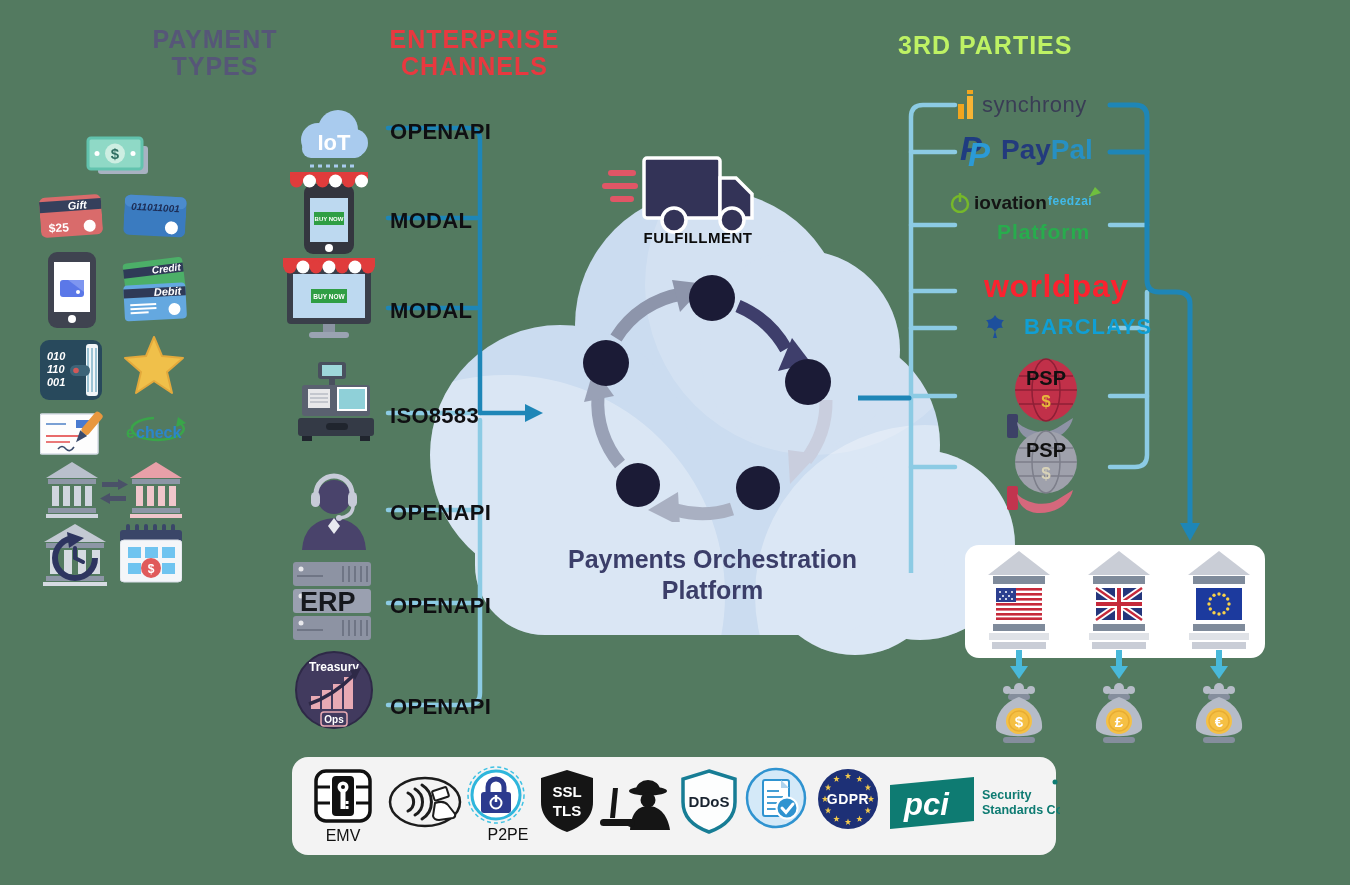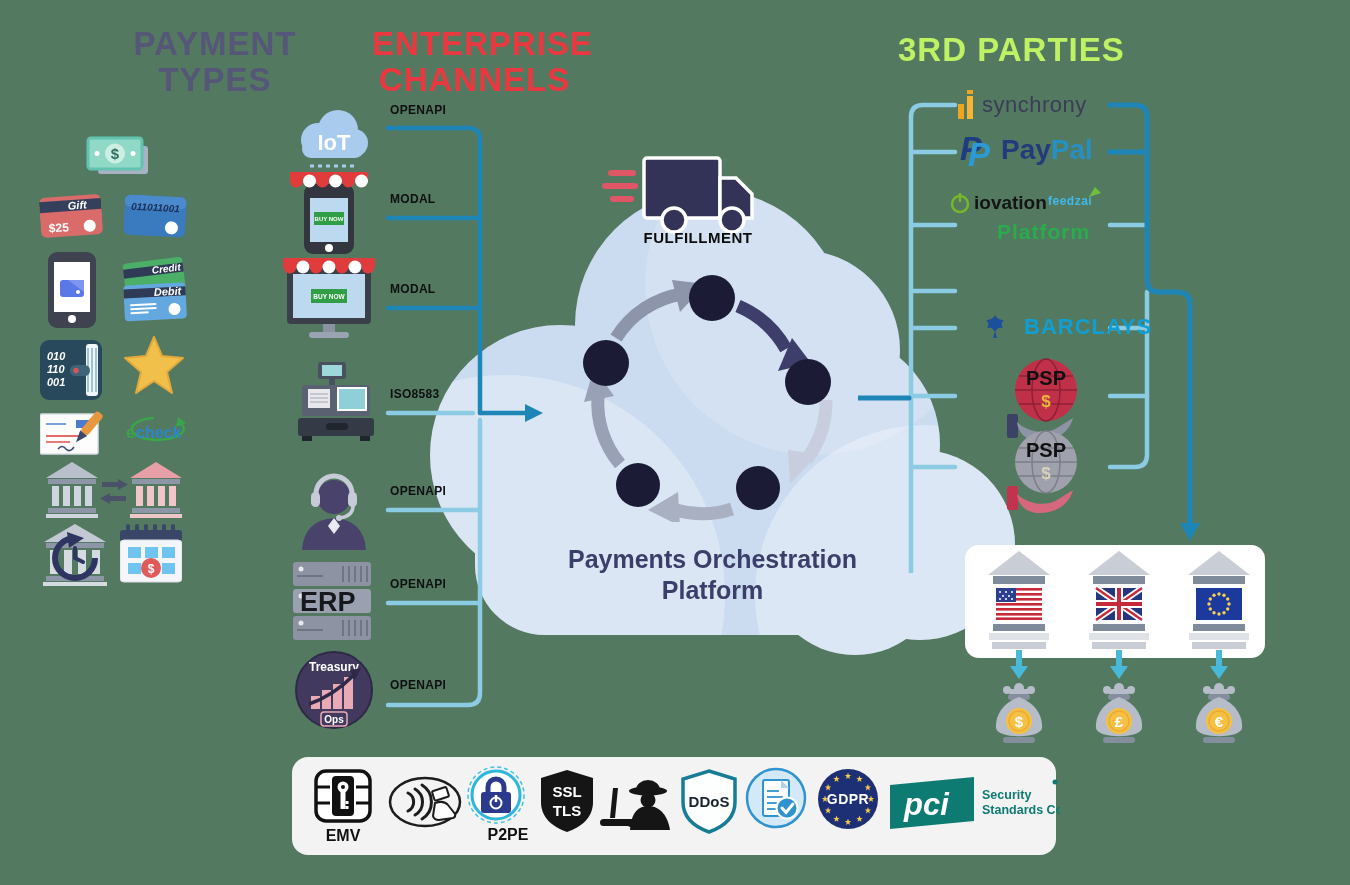--- a/index.html
+++ b/index.html
@@ -1,24 +1,24 @@
 <!DOCTYPE html>
 <html><head>
 <meta charset="utf-8">
 <style>
   html,body{margin:0;padding:0;background:#537a60;}
   #canvas{position:relative;width:1350px;height:885px;background:#537a60;overflow:hidden;
           font-family:"Liberation Sans",sans-serif;}
   .abs{position:absolute;}
-  .hdr{font-weight:800;font-size:33px;line-height:1.08;letter-spacing:1px;text-align:center;}
-  .proto{font-weight:800;font-size:12px;color:#0f0f12;letter-spacing:.3px;}
+  .hdr{font-weight:800;font-size:25px;line-height:1.08;letter-spacing:1px;text-align:center;}
+  .proto{font-weight:800;font-size:22px;color:#0f0f12;letter-spacing:.3px;margin-top:16px;}
   .ptitle{font-weight:800;font-size:25px;line-height:1.25;color:#3b3e69;text-align:center;}
   .logo-row{display:flex;align-items:center;gap:7px;}
   svg{display:block;}
-  .badge-label{font-weight:700;font-size:16px;color:#101010;text-align:center;}
+  .badge-label{font-weight:400;font-size:16px;color:#101010;text-align:center;}
 </style>
 </head>
 <body>
 
 <div id="canvas">
 
   <div class="abs hdr" style="left:120px;top:26px;width:190px;color:#565678;">
     <div>PAYMENT</div>
     <div>TYPES</div>
   </div>
@@ -454,20 +454,21 @@
     </svg>
     <span style="font-size:19px;font-weight:800;color:#141414;">iovation</span>
   </div>
   <div class="abs" style="left:1048px;top:191px;">
     <span style="font-size:12px;font-weight:800;color:#41b9e8;letter-spacing:.5px;">feedzai</span>
     <svg width="12" height="10" style="position:absolute;right:-9px;top:-4px;">
       <polygon points="0,10 6,0 12,6" fill="#6fbe3f"></polygon>
     </svg>
   </div>
   <div class="abs" style="left:997px;top:220px;font-size:21px;font-weight:800;color:#28ac4d;letter-spacing:1px;">Platform</div>
+  <div class="abs" style="left:984px;top:268px;font-size:32px;font-weight:600;color:#fb222f;letter-spacing:.5px;">worldpay</div>
   <div class="abs logo-row" style="left:983px;top:314px;gap:5px;">
     <svg width="24" height="24">
       <path d="M12,0 C10,4 7,5 3,5 C6,8 6,10 4,13 C8,12 10,13 12,17 C14,13 16,12 20,13 C18,10 18,8 21,5 C17,5 14,4 12,0 Z M12,16 L10,23 H14 Z" fill="#1d4f9c"></path>
     </svg>
     <span style="font-family:Liberation Sans, sans-serif;font-size:22px;font-weight:700;color:#109fd4;letter-spacing:1px;margin-left:12px;">BARCLAYS</span>
   </div>
 
   <svg class="abs" style="left:1003px;top:358px;" width="86" height="88">
     <g transform="translate(11,0)">
       <circle cx="32" cy="32" r="31" fill="#c13049"></circle>

